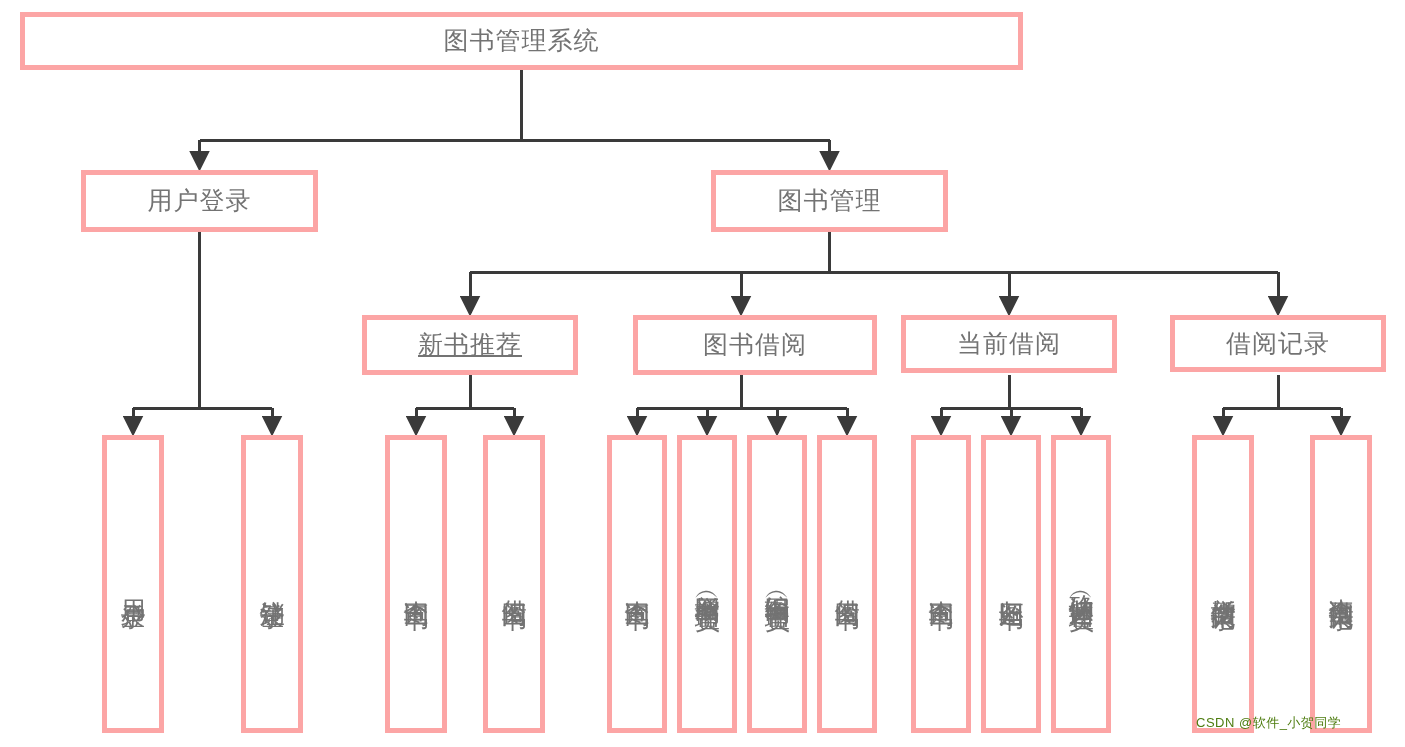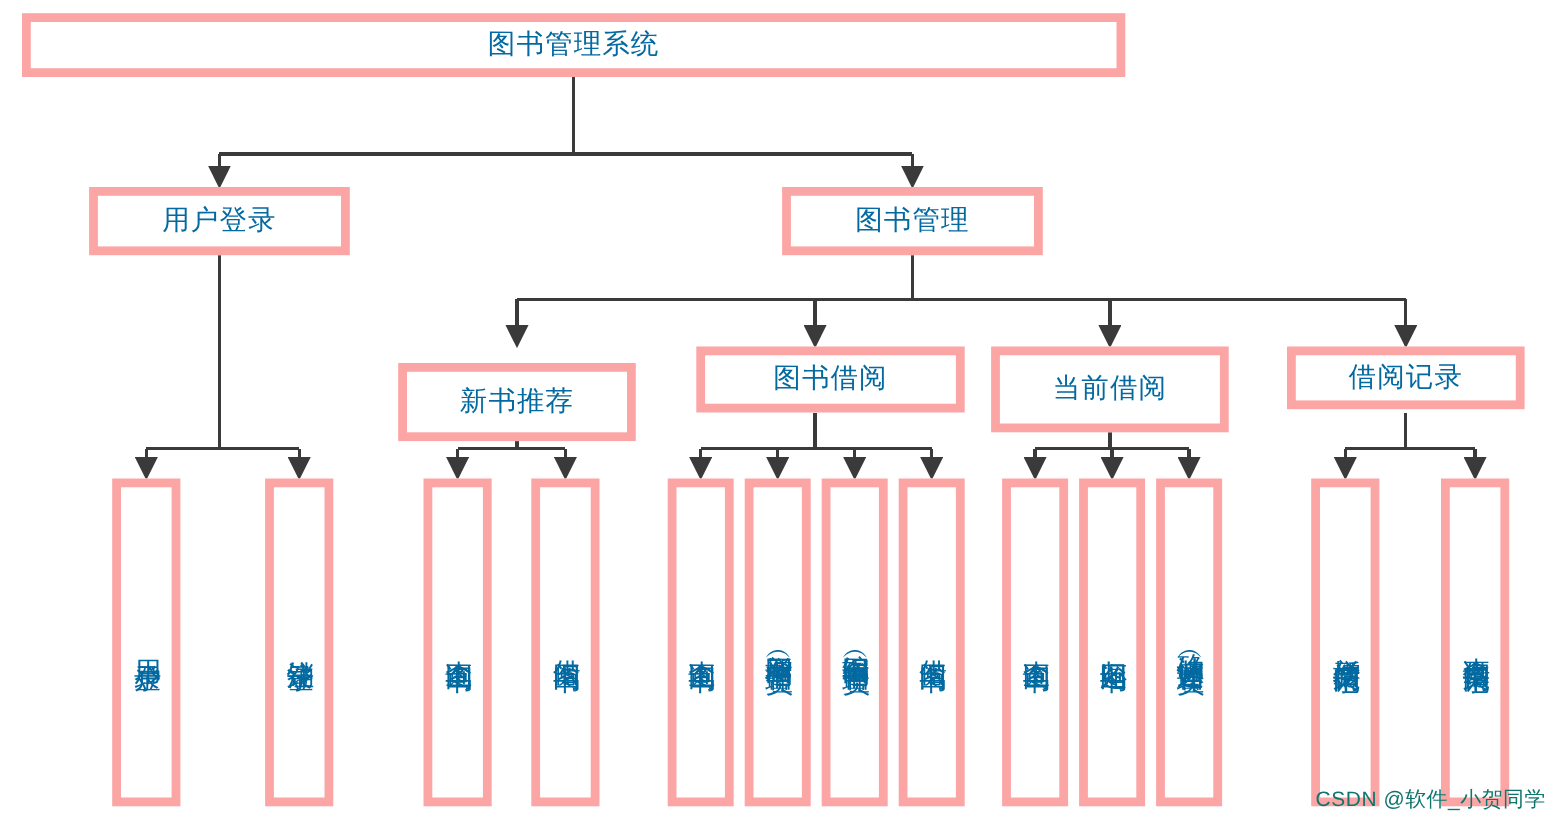--- a/index.html
+++ b/index.html
@@ -21,26 +21,26 @@
     position: absolute;
     left: 0;
     top: 0;
     width: 1405px;
     height: 747px;
     pointer-events: none;
   }
   .node {
     position: absolute;
     box-sizing: border-box;
-    border: 8px solid #fca5a5;
+    border: 5px solid #fca5a5;
     background: #ffffff;
     display: flex;
     align-items: center;
     justify-content: center;
-    color: #0369a1;
+    color: #737373;
     text-align: right;
   }
   .node.horiz {
     font-size: 25px;
     letter-spacing: 1px;
     line-height: 1.25;
   }
   .node.vert {
     writing-mode: vertical-rl;
     text-orientation: upright;
@@ -50,22 +50,22 @@
     padding: 4px 0;
   }
   .node.vert .label {
     writing-mode: vertical-rl;
     text-orientation: upright;
     white-space: normal;
     max-height: 100%;
   }
   .watermark {
     position: absolute;
-    color: #0f766e;
-    font-size: 19px;
+    color: #4d7c0f;
+    font-size: 13px;
     letter-spacing: 0.5px;
     white-space: nowrap;
     user-select: none;
   }
 </style>
 </head>
 <body>
 
 <div id="canvas">
 
@@ -115,27 +115,27 @@
   <div id="node-layer">
       <div class="node horiz" style="left: 20px; top: 12px; width: 1003px; height: 58px;">
         <span class="label">图书管理系统</span>
       </div>
       <div class="node horiz" style="left: 81px; top: 170px; width: 237px; height: 62px;">
         <span class="label">用户登录</span>
       </div>
       <div class="node horiz" style="left: 711px; top: 170px; width: 237px; height: 62px;">
         <span class="label">图书管理</span>
       </div>
-      <div class="node horiz" style="left: 362px; top: 330px; width: 216px; height: 71px;">
+      <div class="node horiz" style="left: 362px; top: 315px; width: 216px; height: 60px; text-decoration: underline;">
         <span class="label">新书推荐</span>
       </div>
       <div class="node horiz" style="left: 633px; top: 315px; width: 244px; height: 60px;">
         <span class="label">图书借阅</span>
       </div>
-      <div class="node horiz" style="left: 901px; top: 315px; width: 216px; height: 78px;">
+      <div class="node horiz" style="left: 901px; top: 315px; width: 216px; height: 58px;">
         <span class="label">当前借阅</span>
       </div>
       <div class="node horiz" style="left: 1170px; top: 315px; width: 216px; height: 57px;">
         <span class="label">借阅记录</span>
       </div>
       <div class="node vert" style="left: 102px; top: 435px; width: 62px; height: 298px;">
         <span class="label">用户登录</span>
       </div>
       <div class="node vert" style="left: 241px; top: 435px; width: 62px; height: 298px;">
         <span class="label">注销登录</span>

